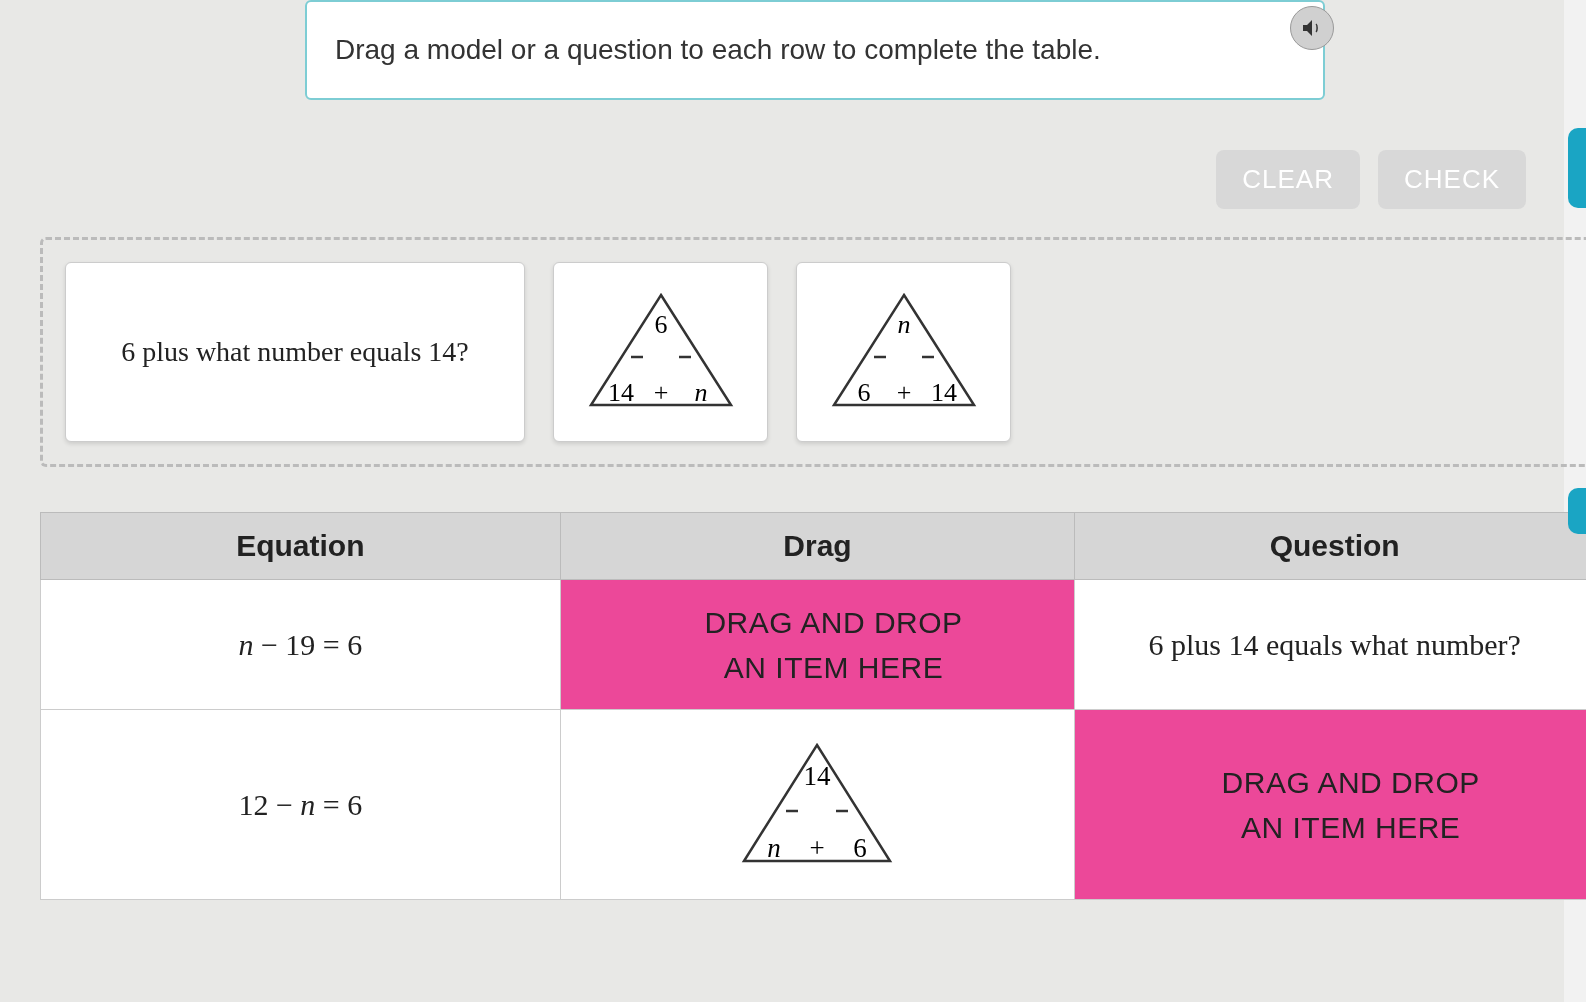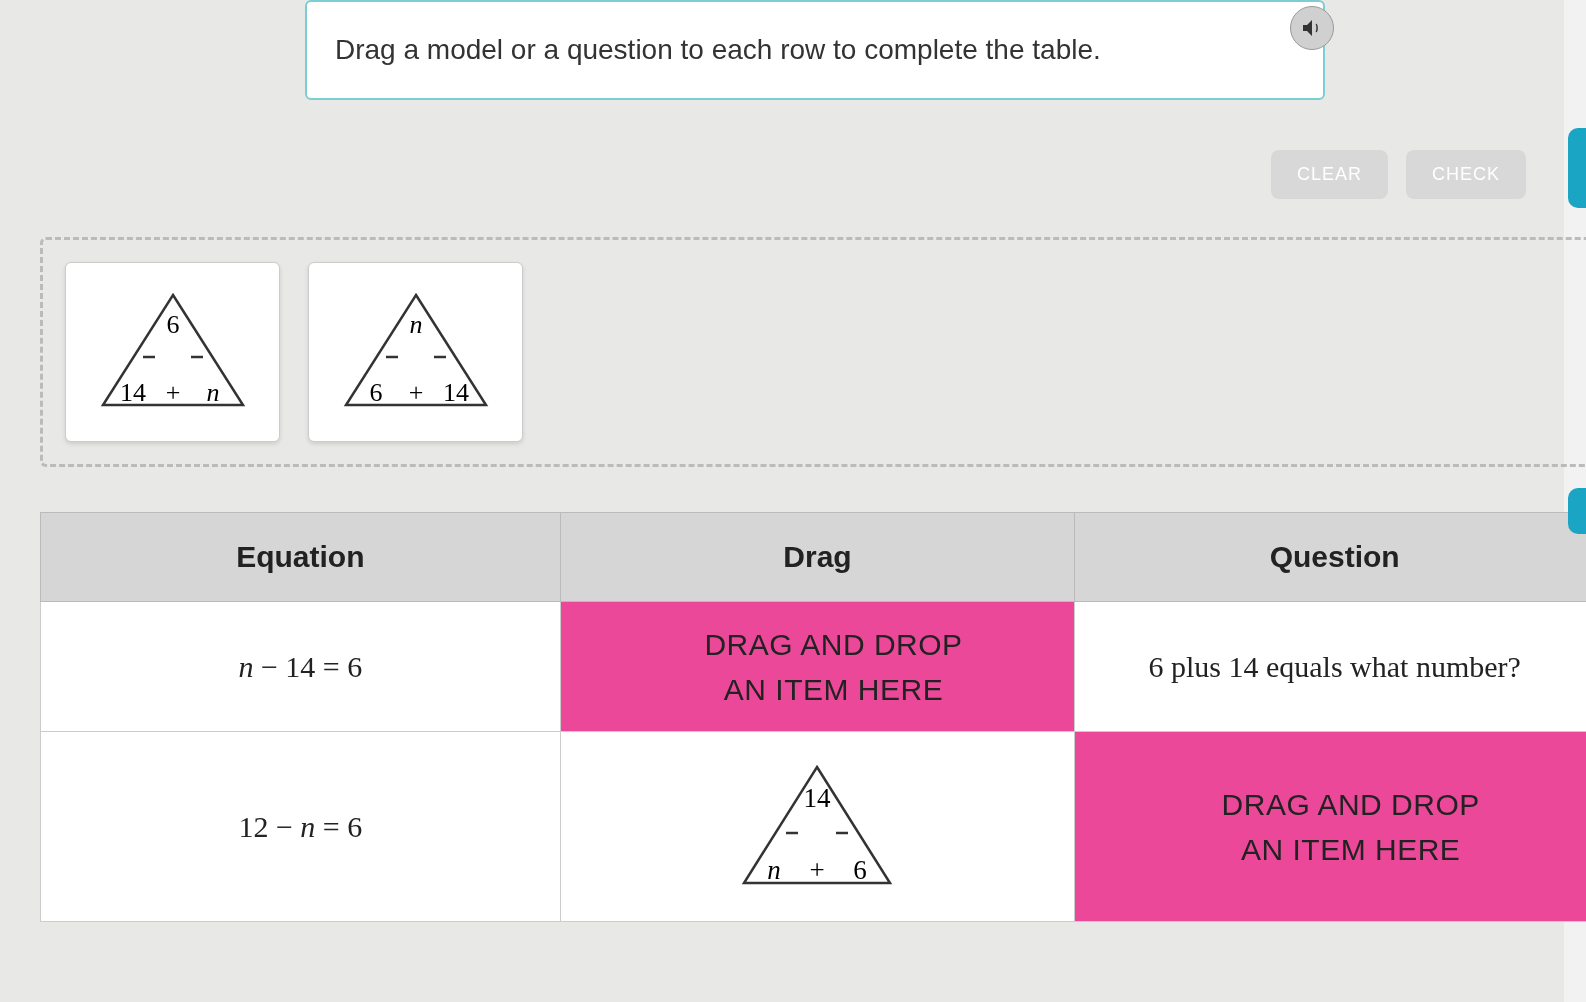--- a/index.html
+++ b/index.html
@@ -46,21 +46,21 @@
 .action-buttons {
   position: absolute;
   right: 60px;
   top: 150px;
   display: flex;
   gap: 18px;
 }
 .action-btn {
   background: #d8d8d8;
   color: #fff;
-  font-size: 18px;
+  font-size: 26px;
   font-weight: 500;
   letter-spacing: 1px;
   padding: 14px 26px;
   border-radius: 8px;
   border: none;
   cursor: pointer;
 }
 .drag-pool {
   position: absolute;
   left: 40px;
@@ -102,21 +102,21 @@
   top: 512px;
   width: 1555px;
   border-collapse: collapse;
   background: #fff;
 }
 .answer-table th {
   background: #d6d6d6;
   font-size: 30px;
   font-weight: bold;
   color: #222;
-  padding: 27px 0;
+  padding: 16px 0;
   border: 1px solid #bbb;
 }
 .answer-table td {
   border: 1px solid #ccc;
   height: 130px;
   text-align: center;
   vertical-align: middle;
   font-size: 30px;
   color: #222;
 }
@@ -172,20 +172,23 @@
     <path d="M16 8c1.5 1 1.5 7 0 8" stroke="#333" stroke-width="1.5" fill="none"></path>
   </svg>
 </div>
 
 <div class="action-buttons">
   <button class="action-btn">CLEAR</button>
   <button class="action-btn">CHECK</button>
 </div>
 
 <div class="drag-pool">
+  <div class="drag-card card-a">
+    <div class="card-text">6 plus what number equals 14?</div>
+  </div>
   <div class="drag-card card-tri">
     <svg class="tri-svg" width="160" height="130" viewBox="0 0 160 130">
       <path d="M80 8 L150 118 L10 118 Z" fill="none" stroke="#333" stroke-width="2.5"></path>
       <line x1="50" y1="70" x2="62" y2="70" stroke="#333" stroke-width="2.5"></line>
       <line x1="98" y1="70" x2="110" y2="70" stroke="#333" stroke-width="2.5"></line>
       <text x="80" y="46" text-anchor="middle" font-size="26" font-family="Georgia">6</text>
       <text x="40" y="114" text-anchor="middle" font-size="26" font-family="Georgia">14</text>
       <text x="80" y="114" text-anchor="middle" font-size="26" font-family="Georgia">+</text>
       <text x="120" y="114" text-anchor="middle" font-size="26" font-family="Georgia" font-style="italic">n</text>
     </svg>
@@ -207,21 +210,21 @@
   <thead>
     <tr>
       <th class="col-eq">Equation</th>
       <th class="col-model">Drag</th>
       <th class="col-q">Question</th>
     </tr>
   </thead>
   <tbody>
     <tr>
       <td class="eq-cell">
-        <span class="math-n">n</span> <span class="num">− 14 = 6</span>
+        <span class="math-n">n</span> <span class="num">− 19 = 6</span>
       </td>
       <td class="drop-zone">
         <span>DRAG AND DROP</span><br>
         <span>AN ITEM HERE</span>
       </td>
       <td class="q-cell">6 plus 14 equals what number?</td>
     </tr>
     <tr style="height:190px;">
       <td class="eq-cell">
         <span class="num">12 − </span><span class="math-n">n</span><span class="num"> = 6</span>

